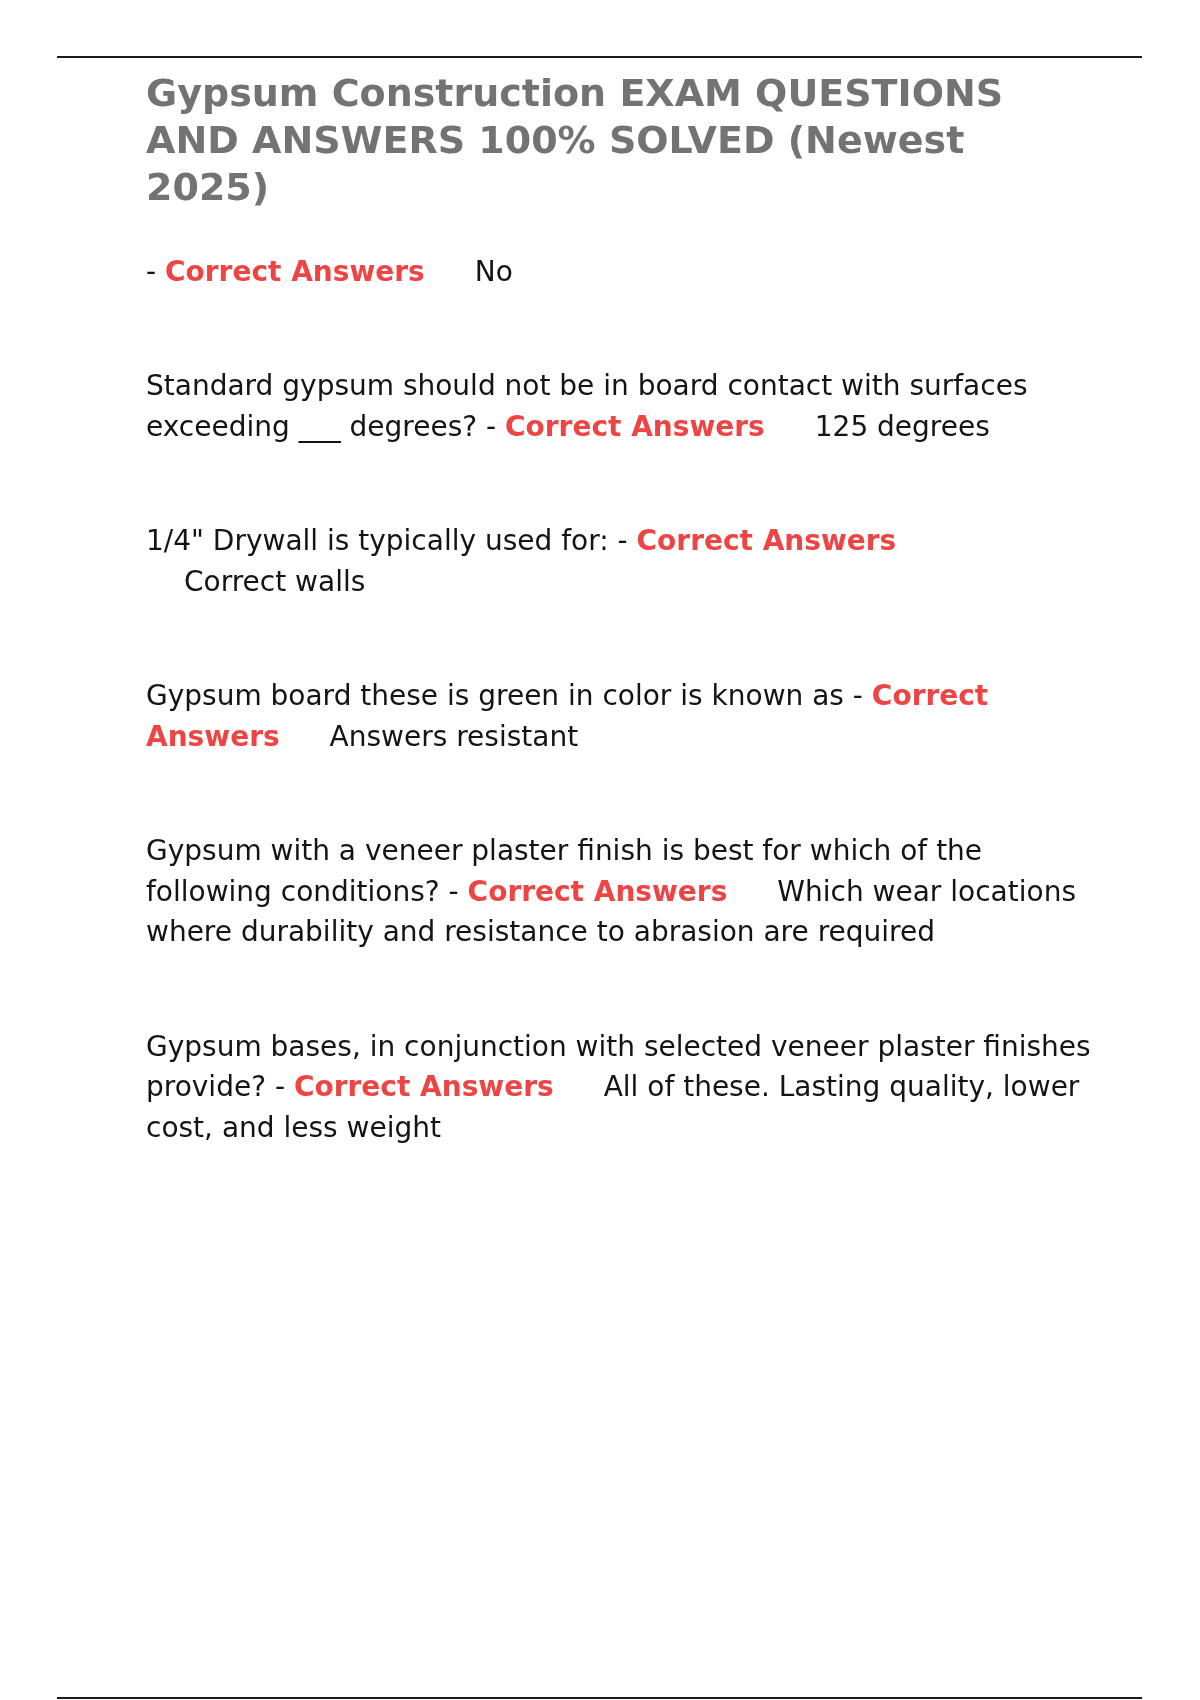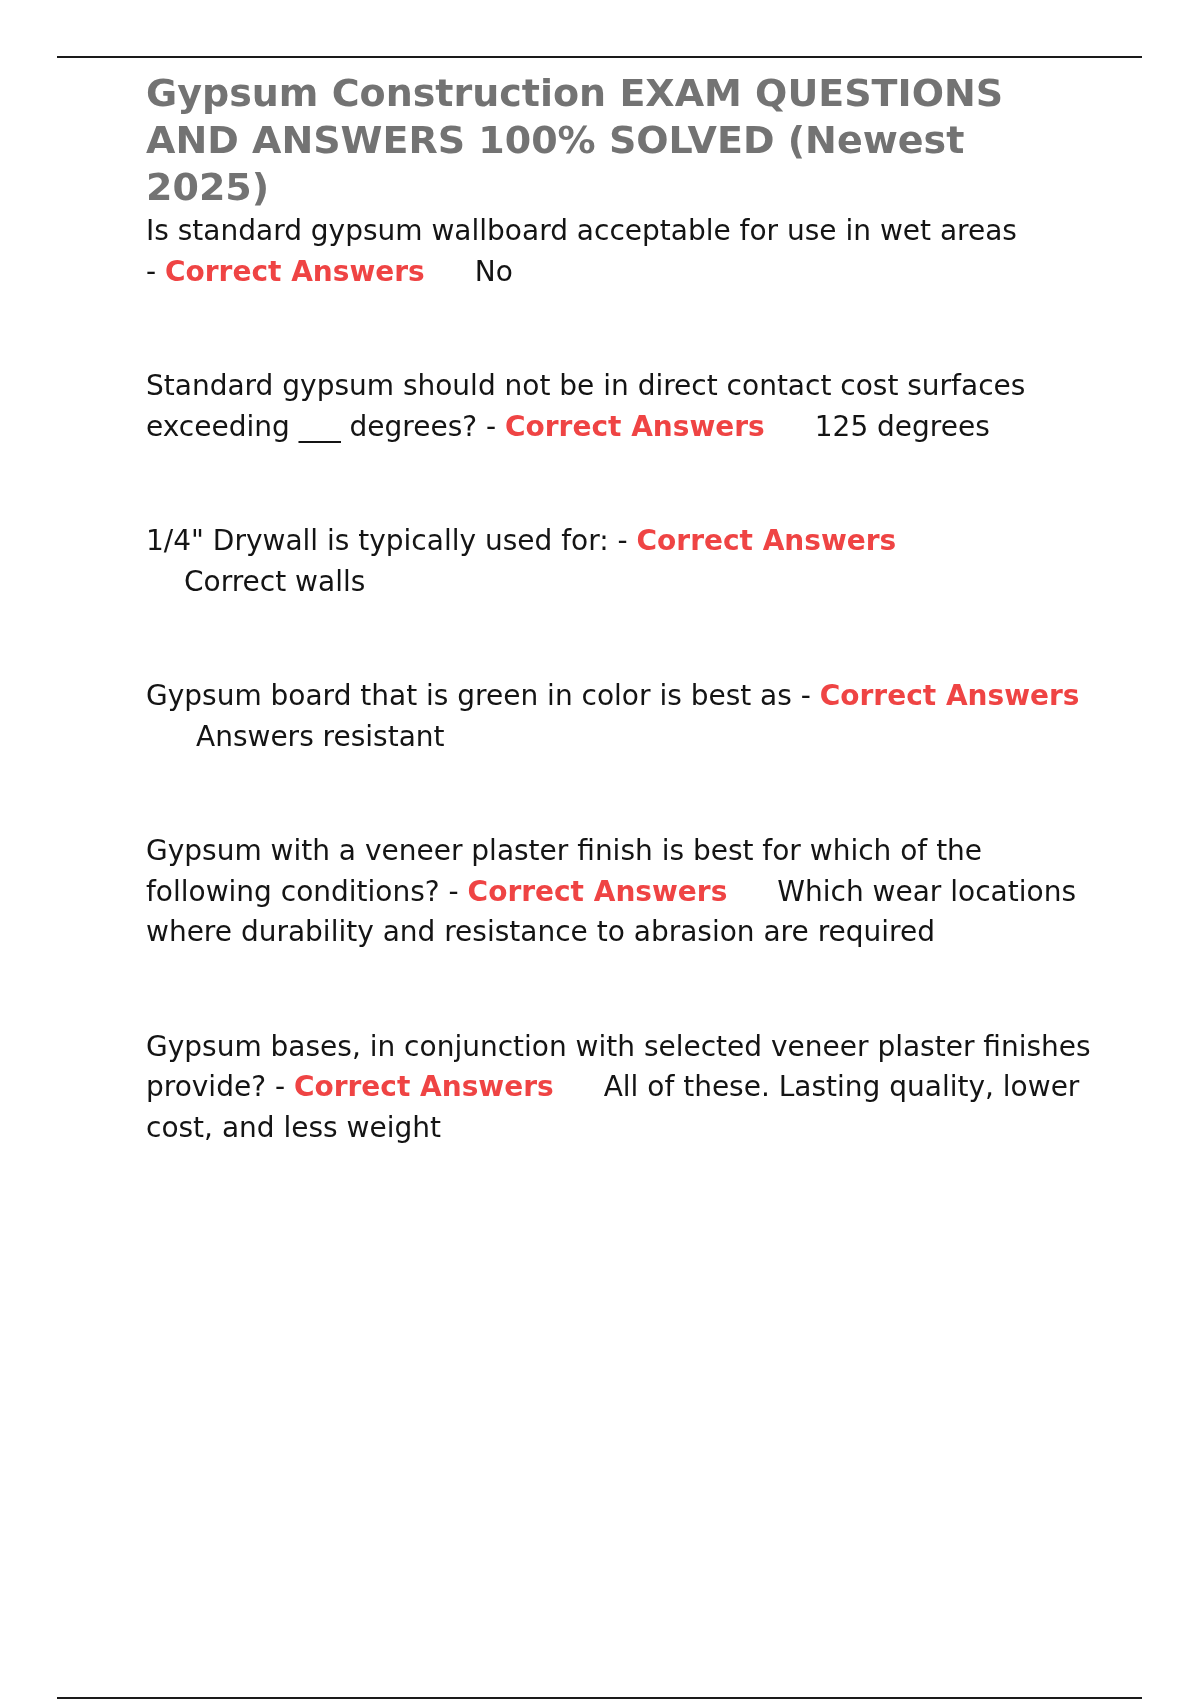--- a/index.html
+++ b/index.html
@@ -73,38 +73,37 @@
   </style>
 </head>
 <body>
 
 <div class="rule-top"></div>
 
 <div class="content">
   <h1 class="title">Gypsum Construction EXAM QUESTIONS AND ANSWERS 100% SOLVED (Newest 2025)</h1>
 
   <p class="qa qa-1">
-    <span>Is standard gypsum wallboard acceptable for use in wet areas</span>
     <br>
     <span>- </span><span class="label">Correct Answers</span><span class="gap"></span><span>No</span>
   </p>
 
   <p class="qa qa-2">
-    <span>Standard gypsum should not be in direct contact cost surfaces exceeding ___ degrees?</span><span> - </span><span class="label">Correct Answers</span><span class="gap"></span><span>125 degrees</span>
+    <span>Standard gypsum should not be in board contact with surfaces exceeding ___ degrees?</span><span> - </span><span class="label">Correct Answers</span><span class="gap"></span><span>125 degrees</span>
   </p>
 
   <p class="qa qa-3">
     <span>1/4" Drywall is typically used for:</span><span> - </span><span class="label">Correct Answers</span>
     <br>
     <span class="indent"></span><span>Correct walls</span>
   </p>
 
 
   <p class="qa qa-5">
-    <span>Gypsum board that is green in color is best as</span><span> - </span><span class="label">Correct Answers</span><span class="gap"></span><span>Answers resistant</span>
+    <span>Gypsum board these is green in color is known as</span><span> - </span><span class="label">Correct Answers</span><span class="gap"></span><span>Answers resistant</span>
   </p>
 
   <p class="qa qa-6">
     <span>Gypsum with a veneer plaster finish is best for which of the following conditions?</span><span> - </span><span class="label">Correct Answers</span><span class="gap"></span><span>Which wear locations where durability and resistance to abrasion are required</span>
   </p>
 
   <p class="qa qa-7">
     <span>Gypsum bases, in conjunction with selected veneer plaster finishes provide?</span><span> - </span><span class="label">Correct Answers</span><span class="gap"></span><span>All of these. Lasting quality, lower cost, and less weight</span>
   </p>
 </div>

